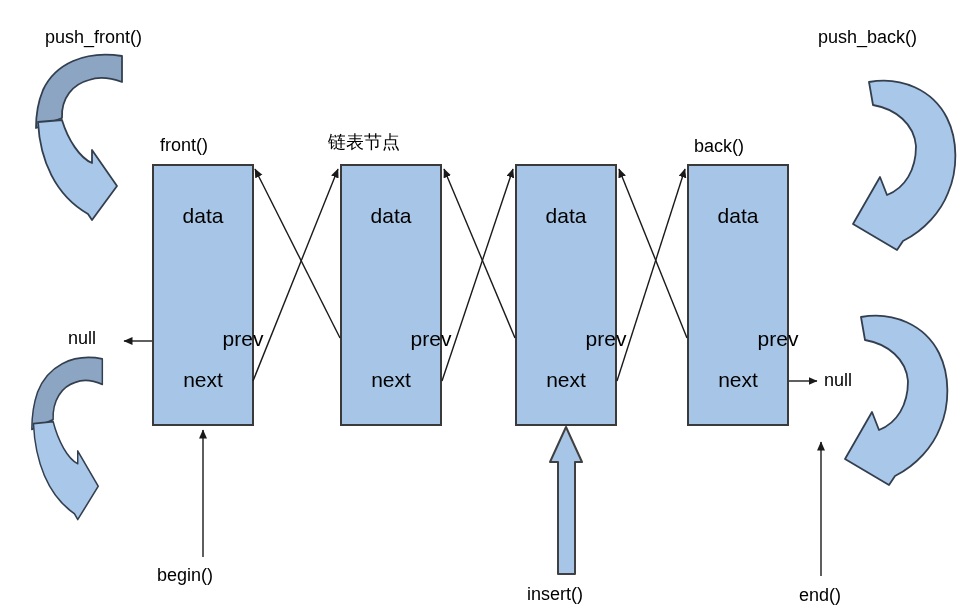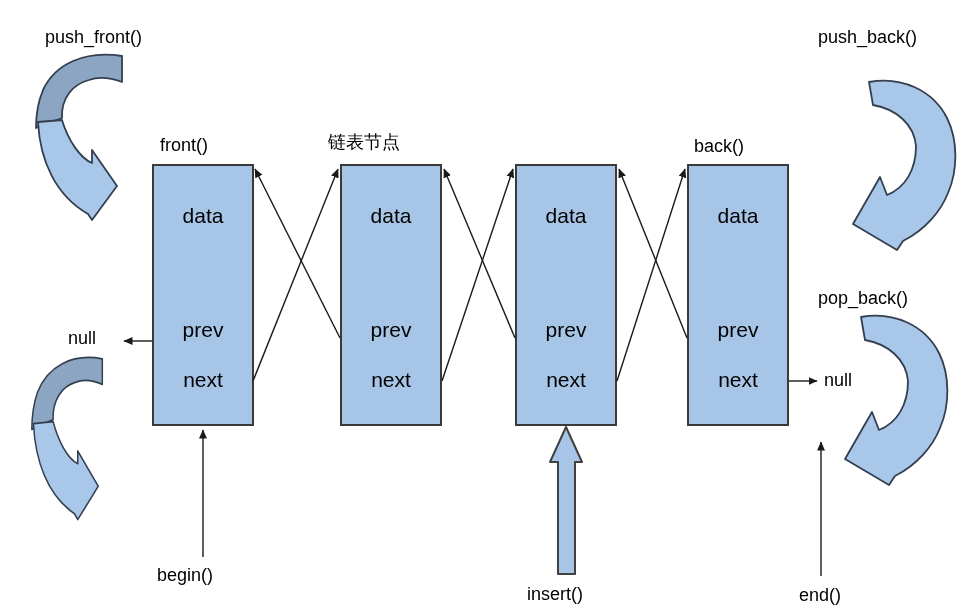--- a/index.html
+++ b/index.html
@@ -10,21 +10,21 @@
   .canvas svg{position:absolute;left:0;top:0;pointer-events:none;}
   .node{
     position:absolute;top:164px;width:102px;height:262px;box-sizing:border-box;
     background:#a7c6e7;border:2px solid #3a3a3a;z-index:1;
   }
   .node span{
     position:absolute;left:0;width:100%;text-align:center;
     font-size:21px;line-height:24px;height:24px;display:block;
   }
   .node .f-data{top:38px;}
-  .node .f-prev{top:152px;}
+  .node .f-prev{top:161px;margin-left:40px;}
   .node .f-next{top:202px;}
   .lbl{
     position:absolute;font-size:18px;line-height:24px;white-space:nowrap;z-index:3;
   }
   .svgtop{z-index:2;}
 </style>
 </head>
 <body>
 
 <div class="canvas">
@@ -95,20 +95,19 @@
     <span class="f-data">data</span>
     <span class="f-prev">prev</span>
     <span class="f-next">next</span>
   </div>
 
   <div class="lbl" style="left:45px;top:25px">push_front()</div>
   <div class="lbl" style="left:160px;top:133px">front()</div>
   <div class="lbl" style="left:328px;top:130px">链表节点</div>
   <div class="lbl" style="left:694px;top:134px">back()</div>
   <div class="lbl" style="left:818px;top:25px">push_back()</div>
-  <div class="lbl" style="left:818px;top:286px">pop_back()</div>
   <div class="lbl" style="left:68px;top:326px">null</div>
   <div class="lbl" style="left:824px;top:368px">null</div>
   <div class="lbl" style="left:157px;top:563px">begin()</div>
   <div class="lbl" style="left:527px;top:582px">insert()</div>
   <div class="lbl" style="left:799px;top:583px">end()</div>
 
 </div>
 
 </body></html>

